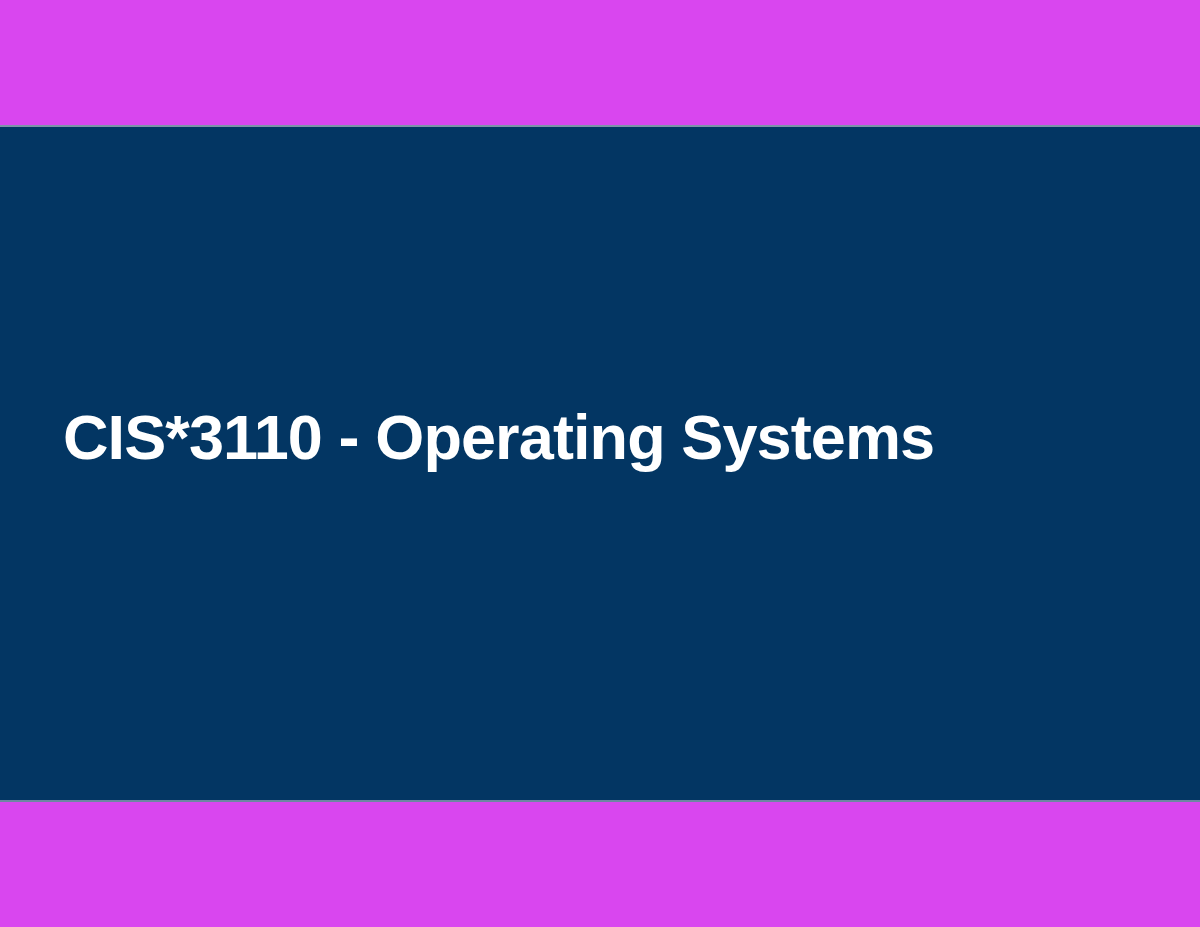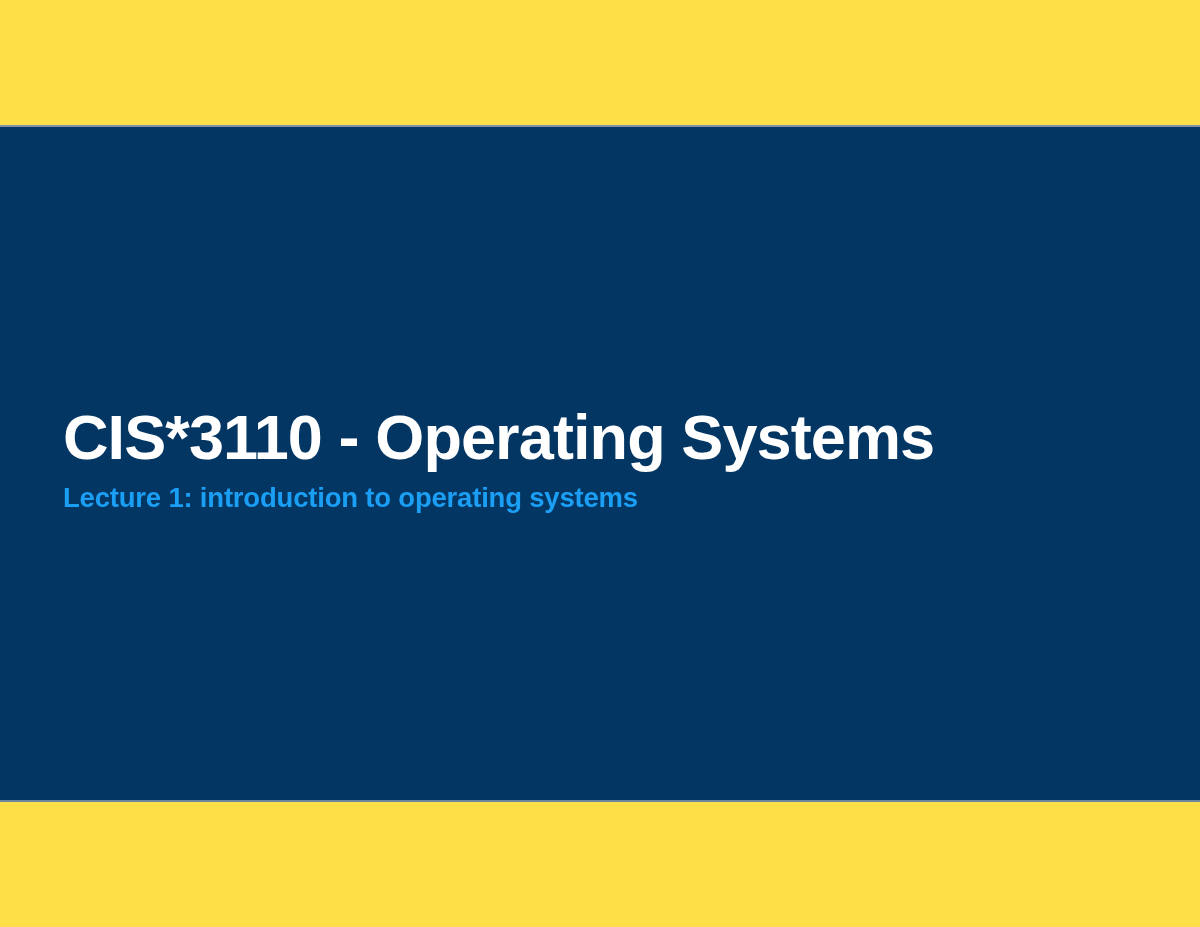--- a/index.html
+++ b/index.html
@@ -65,24 +65,23 @@
     font-weight: bold;
     font-size: 27.5px;
     line-height: 1.1;
     letter-spacing: -0.2px;
     white-space: nowrap;
   }
 </style>
 </head>
 <body>
 
-<div class="slide-canvas" style="background: #fde047; text-decoration: underline;">
+<div class="slide-canvas" style="background: #d946ef; text-decoration: underline;">
 
   <div class="title-panel" style="background: rgb(3, 54, 99); border-top-color: rgb(126, 147, 170); border-bottom-color: rgb(108, 134, 162);">
 
     <div class="heading-block">
       <h1 class="slide-title" style="color: rgb(255, 255, 255);">CIS*3110 - Operating Systems</h1>
-      <h2 class="slide-subtitle" style="color: rgb(26, 159, 245);">Lecture 1: introduction to operating systems</h2>
     </div>
 
   </div>
 
 </div>
 
 </body></html>

